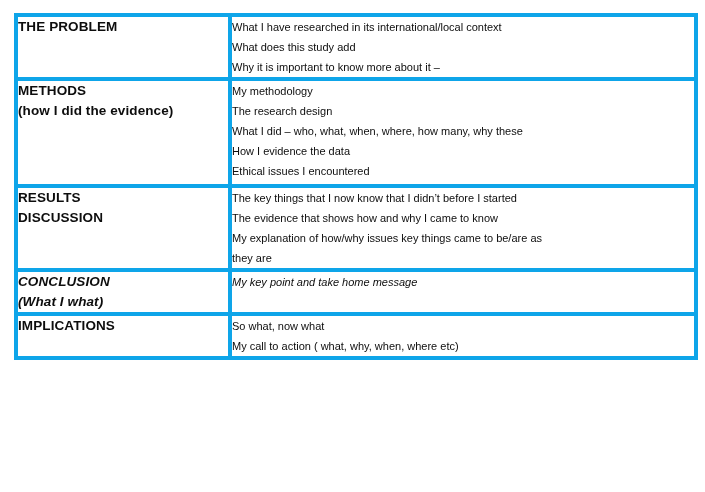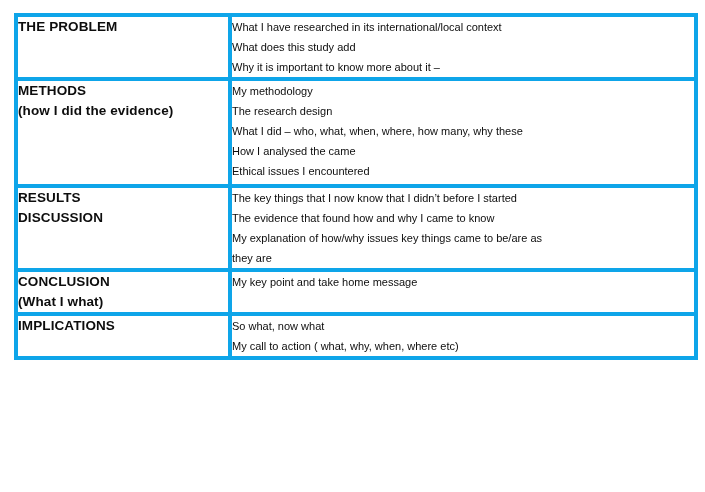--- a/index.html
+++ b/index.html
@@ -67,21 +67,21 @@
     line-height: 20px;
     white-space: nowrap;
   }
 
   
   .r-problem     { height: 60px; }
   .r-literature  { height: 68px; }
   .r-theory      { height: 37px; }
   .r-methods     { height: 107px; }
   .r-results     { height: 80px; }
-  .r-conclusion  { height: 43px; }
+  .r-conclusion  { height: 43px; font-style: italic; }
   .r-implications{ height: 39px; margin-top: 12px; }
 
   
   .caption {
     position: absolute;
     left: 14px;
     top: 470px;
     font-size: 13.5px;
     font-weight: normal;
     line-height: 20px;
@@ -118,33 +118,33 @@
 
       <tr class="r-methods">
         <td class="label-cell">
           <div class="label-line">METHODS</div>
           <div class="label-line">(how I did the evidence)</div>
         </td>
         <td class="detail-cell">
           <div class="detail-line">My methodology</div>
           <div class="detail-line">The research design</div>
           <div class="detail-line">What I did – who, what, when, where, how many, why these</div>
-          <div class="detail-line">How I analysed the came</div>
+          <div class="detail-line">How I evidence the data</div>
           <div class="detail-line">Ethical issues I encountered</div>
         </td>
       </tr>
 
       <tr class="r-results">
         <td class="label-cell">
           <div class="label-line">RESULTS</div>
           <div class="label-line">DISCUSSION</div>
         </td>
         <td class="detail-cell">
           <div class="detail-line">The key things that I now know that I didn’t before I started</div>
-          <div class="detail-line">The evidence that found how and why I came to know</div>
+          <div class="detail-line">The evidence that shows how and why I came to know</div>
           <div class="detail-line">My explanation of how/why issues key things came to be/are as</div>
           <div class="detail-line">they are</div>
         </td>
       </tr>
 
       <tr class="r-conclusion">
         <td class="label-cell">
           <div class="label-line">CONCLUSION</div>
           <div class="label-line">(What I what)</div>
         </td>

